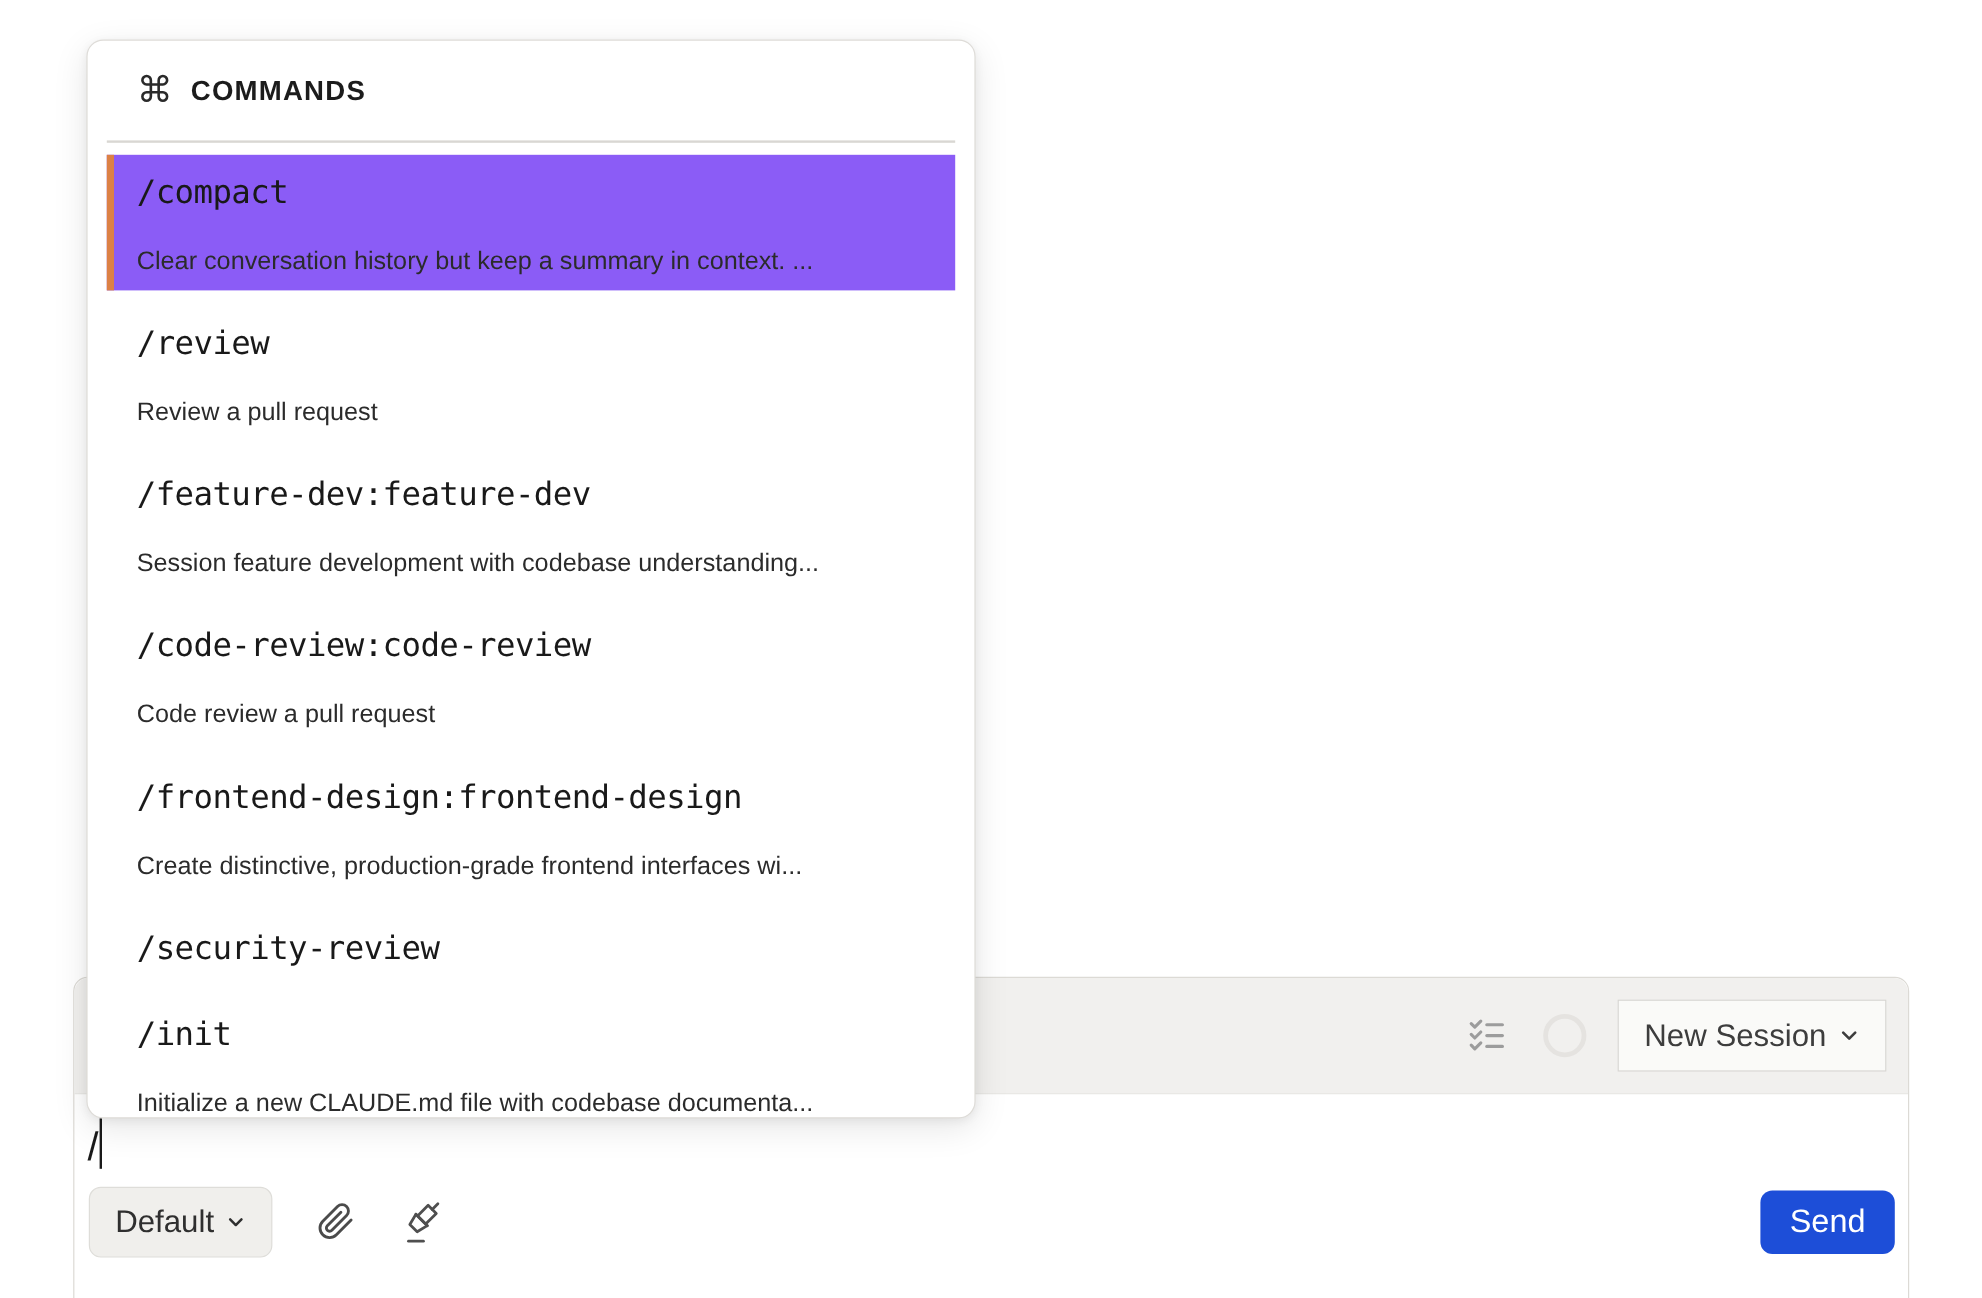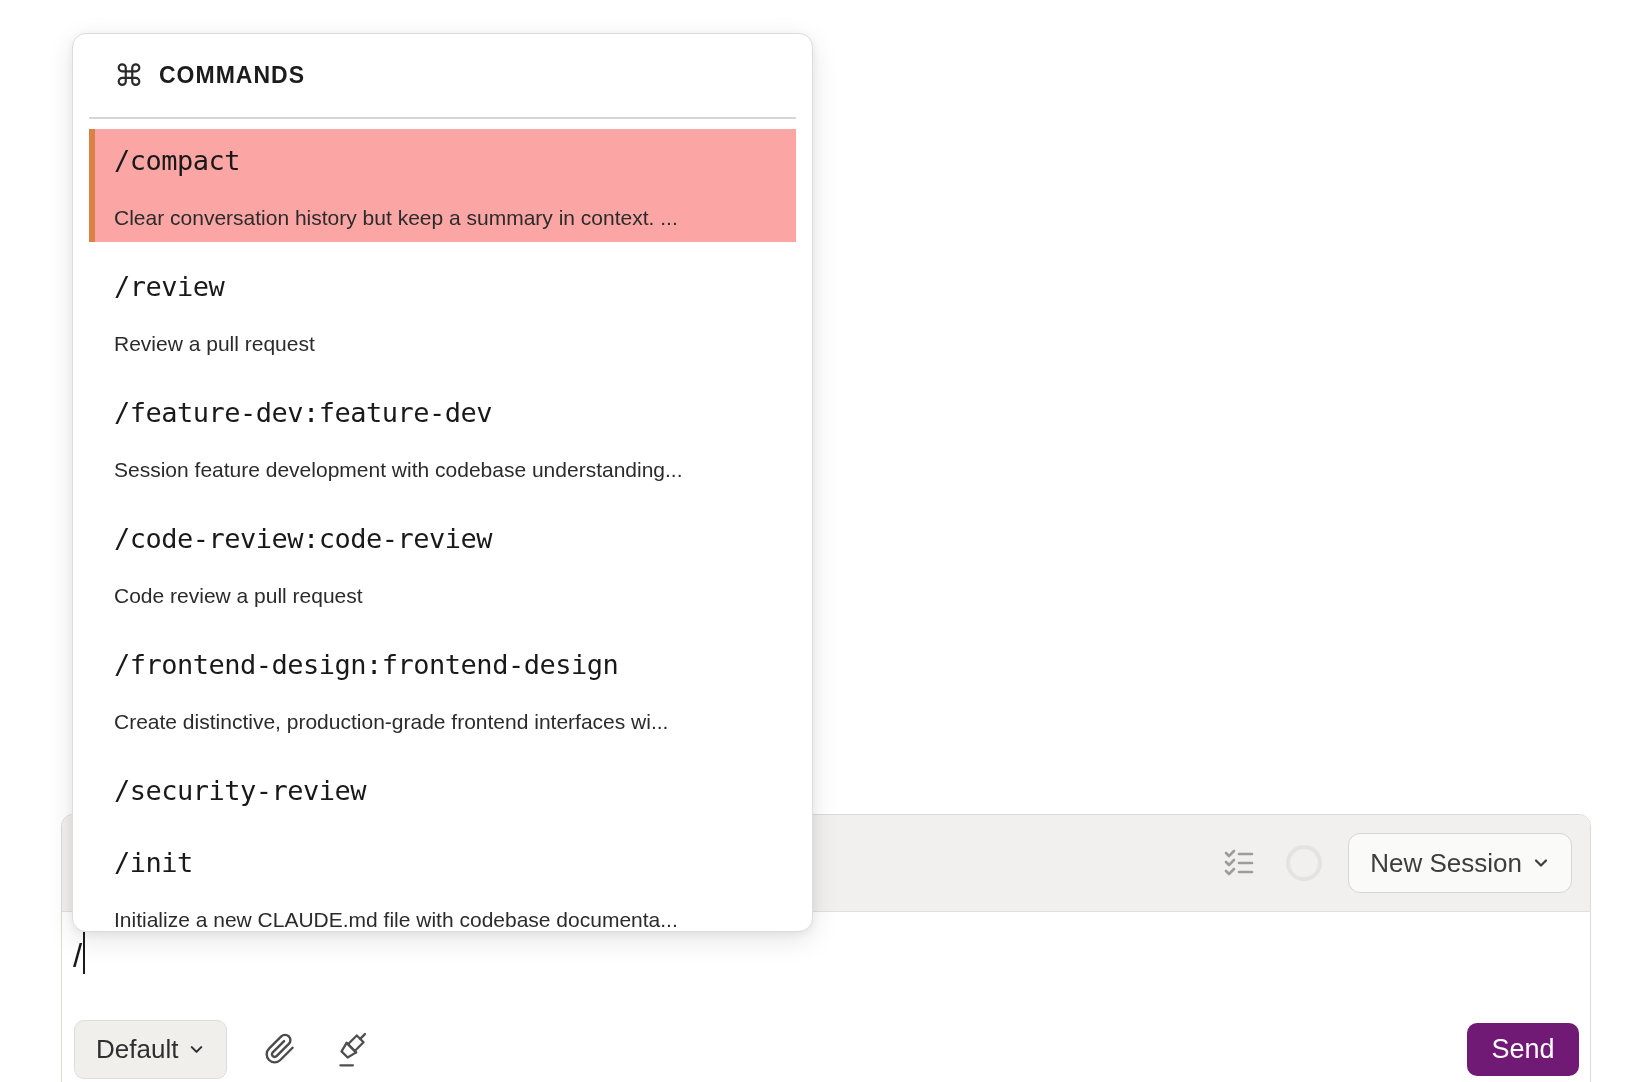--- a/index.html
+++ b/index.html
@@ -38,21 +38,21 @@
     border: 4px solid #e5e3e0;
     border-radius: 50%;
     margin-right: 26px;
     background: transparent;
   }
   .new-session-btn {
     height: 60px;
     padding: 0 21px;
     background: #fafaf8;
     border: 1px solid #d8d6d2;
-    border-radius: 12px;
+    border-radius: 0;
     font-family: "Liberation Sans", sans-serif;
     font-size: 26px;
     color: #3d3d3d;
     display: flex; align-items: center; gap: 10px;
     cursor: pointer;
   }
 
   .composer-input {
     padding: 20px 20px 0 11px;
     font-size: 33px;
@@ -64,21 +64,21 @@
   .caret {
     display: inline-block;
     width: 2px; height: 42px;
     background: #1a1a1a;
     vertical-align: text-bottom;
     margin-left: 1px;
   }
 
   .composer-footer {
     position: absolute;
-    left: 12px; right: 11px; top: 203px;
+    left: 12px; right: 11px; top: 172px;
     height: 62px;
     display: flex;
     align-items: center;
   }
   .model-btn {
     height: 59px;
     padding: 0 21px;
     background: #f0efec;
     border: 1px solid #deddd9;
     border-radius: 10px;
@@ -86,21 +86,21 @@
     font-size: 26px;
     color: #2f2f2f;
     display: flex; align-items: center; gap: 10px;
     cursor: pointer;
   }
   .attach-btn { width: 34px; height: 34px; margin-left: 36px; }
   .highlight-btn { width: 46px; height: 46px; margin-left: 30px; }
   .send-btn {
     margin-left: auto;
     width: 112px; height: 53px;
-    background: #701a75;
+    background: #1d4ed8;
     border: none;
     border-radius: 10px;
     color: #ffffff;
     font-family: "Liberation Sans", sans-serif;
     font-size: 27px;
     cursor: pointer;
   }
 
   
   .palette {
@@ -130,21 +130,21 @@
     color: #1c1c1c;
     text-align: center;
   }
   .palette-list { padding-top: 10px; list-style: none; }
   .cmd-item {
     padding: 15px 25px 10px;
     margin-bottom: 13px;
     cursor: pointer;
   }
   .cmd-item.selected {
-    background: #fca5a5;
+    background: #8b5cf6;
     border-left: 6px solid #dc8145;
     padding-left: 19px;
   }
   .cmd-name {
     font-family: "DejaVu Sans Mono", monospace;
     font-size: 27px;
     line-height: 34px;
     color: #191919;
     letter-spacing: -0.5px;
   }

